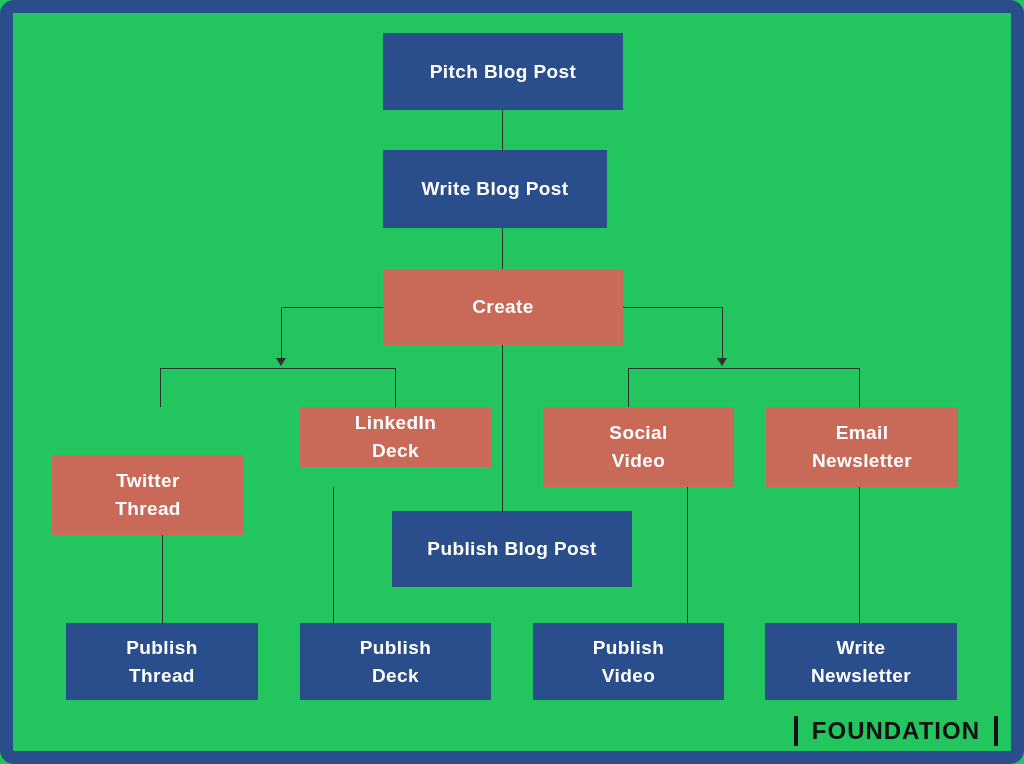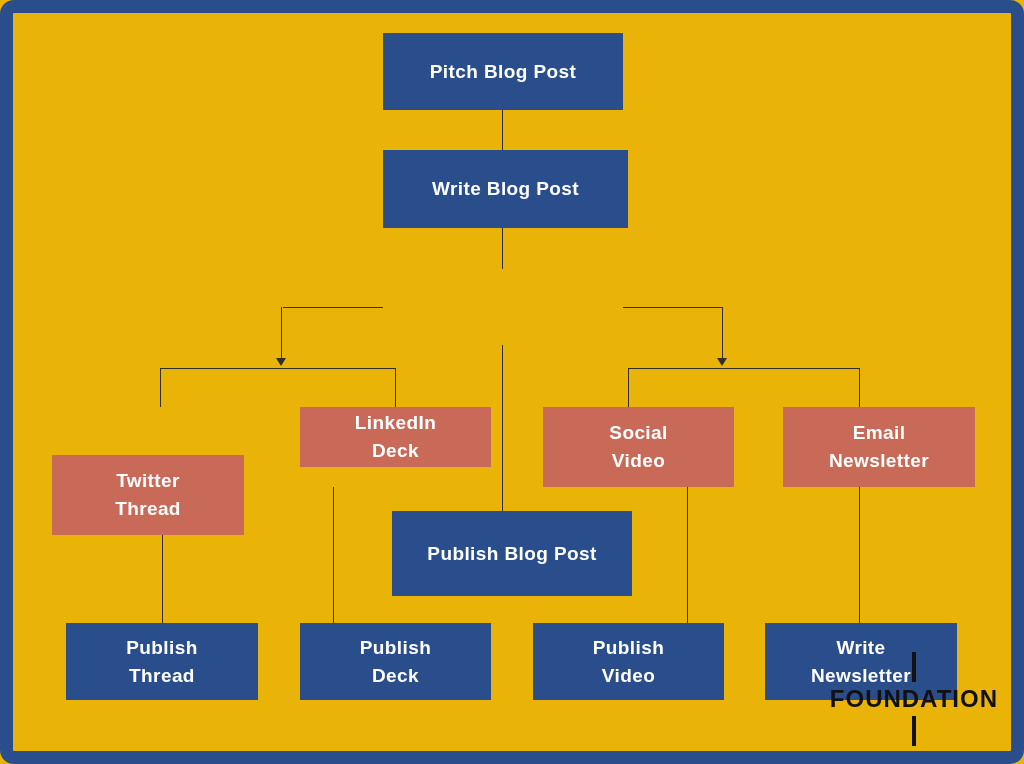--- a/index.html
+++ b/index.html
@@ -1,42 +1,42 @@
 <!DOCTYPE html>
 <html style="--blue: #2a4d8c; --red: #c96a59; --line: #2f2f2f; --background: #ffffff; --node_text: #ffffff; --logo_text: #111111;"><head>
 <meta charset="utf-8">
 <title>Content Workflow Flowchart</title>
 <style>
   html,body { margin:0; padding:0; background:#ffffff; }
   .page {
-    position:relative; width:1024px; height:764px; background:#eab308;
+    position:relative; width:1024px; height:764px; background:#22c55e;
     font-family:"Liberation Sans", sans-serif; overflow:hidden;
   }
   .frame {
     position:absolute; inset:0; border:13px solid var(--blue,#2a4d8c);
     border-radius:14px; pointer-events:none; z-index:5;
   }
   .node {
     position:absolute; display:flex; align-items:center; justify-content:center;
     text-align:center; color:var(--node_text,#ffffff); font-weight:bold;
     font-size:19px; letter-spacing:.4px; white-space:pre-line; line-height:1.45;
     z-index:2;
   }
   .blue { background:var(--blue,#2a4d8c); }
   .red  { background:var(--red,#c96a59); }
 
   
   .n-pitch          { left:383px; top:33px;  width:240px; height:77px; }
-  .n-write          { left:383px; top:150px; width:245px; height:78px;text-align:center; }
+  .n-write          { left:383px; top:150px; width:224px; height:78px;text-align:center; }
   .n-create         { left:383px; top:269px; width:240px; height:76px; }
   .n-twitter        { left:52px;  top:407px; width:192px; height:80px;margin-top:48px; }
   .n-linkedin       { left:300px; top:407px; width:191px; height:60px; }
   .n-social         { left:543px; top:407px; width:191px; height:80px; }
-  .n-email          { left:783px; top:407px; width:192px; height:80px; }
-  .n-publish-post   { left:392px; top:511px; width:240px; height:85px; }
+  .n-email          { left:766px; top:407px; width:192px; height:80px; }
+  .n-publish-post   { left:392px; top:511px; width:240px; height:76px; }
   .n-publish-thread { left:66px;  top:623px; width:192px; height:77px; }
   .n-publish-deck   { left:300px; top:623px; width:191px; height:77px; }
   .n-publish-video  { left:533px; top:623px; width:191px; height:77px; }
   .n-send-news      { left:765px; top:623px; width:192px; height:77px; }
 
   
   .line { position:absolute; background:var(--line,#2f2f2f); z-index:1; }
   .v { width:1px; } .h { height:1px; }
   .c1  { left:502px; top:110px; height:40px; }
   .c2  { left:502px; top:227px; height:42px; }
@@ -60,21 +60,21 @@
     position:absolute; width:0; height:0; z-index:1;
     border-left:5px solid transparent; border-right:5px solid transparent;
     border-top:8px solid var(--line,#2f2f2f);
   }
   .a-left  { left:276px; top:358px; }
   .a-right { left:717px; top:358px; }
 
   
   .logo {
     position:absolute; right:26px; bottom:18px; display:flex; align-items:center;
-    gap:3px; z-index:6;flex-direction:column;
+    gap:14px; z-index:6;
   }
   .logo .bar { width:4px; height:30px; background:var(--logo_text,#111111); }
   .logo-text {
     font-size:24px; font-weight:bold; letter-spacing:1px;
     color:var(--logo_text,#111111);
   }
 </style>
 </head>
 <body>
 
@@ -98,20 +98,23 @@
   <div class="line v c15"></div>
   <div class="line v c16"></div>
   <div class="line v c17"></div>
   <div class="line v c18"></div>
 
   <div class="node blue n-pitch">
     <span>Pitch Blog Post</span>
   </div>
   <div class="node blue n-write">
     <span>Write Blog Post</span>
+  </div>
+  <div class="node red n-create">
+    <span>Create</span>
   </div>
   <div class="node red n-twitter">
     <span>Twitter
 Thread</span>
   </div>
   <div class="node red n-linkedin">
     <span>LinkedIn
 Deck</span>
   </div>
   <div class="node red n-social">

